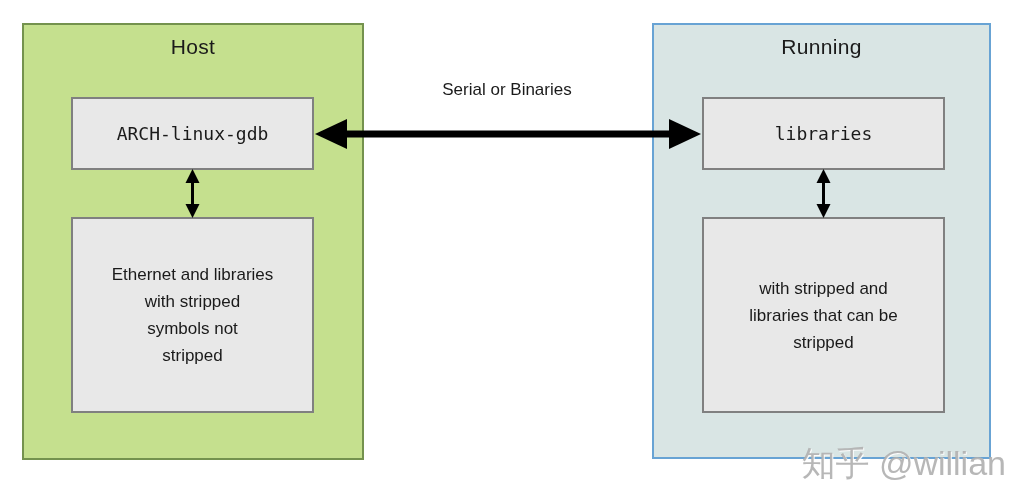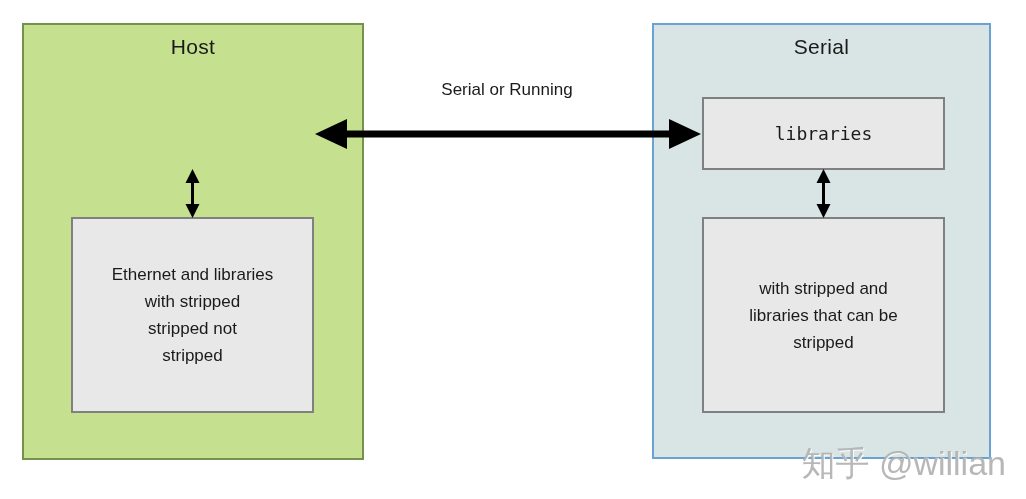--- a/index.html
+++ b/index.html
@@ -93,43 +93,46 @@
 </head>
 <body>
 
 <div id="stage">
 
   <div class="panel panel-host">
     <div class="panel-title">Host</div>
   </div>
 
   <div class="panel panel-target">
-    <div class="panel-title">Serial</div>
+    <div class="panel-title">Running</div>
   </div>
 
+  <div class="node node-gdb">
+    <span class="mono">ARCH-linux-gdb</span>
+  </div>
 
   <div class="node node-binaries">
     <span class="node-textline">Ethernet and libraries</span>
     <span class="node-textline">with stripped</span>
-    <span class="node-textline">stripped not</span>
+    <span class="node-textline">symbols not</span>
     <span class="node-textline">stripped</span>
   </div>
 
   <div class="node node-server">
     <span class="mono">libraries</span>
   </div>
 
   <div class="node node-program">
     <span class="node-textline">with stripped and</span>
     <span class="node-textline">libraries that can be</span>
     <span class="node-textline">stripped</span>
   </div>
 
   <div class="conn-label">
-    <span class="conn-line">Serial or Running</span>
+    <span class="conn-line">Serial or Binaries</span>
   </div>
 
   <svg id="arrow-layer" viewBox="0 0 1026 499" xmlns="http://www.w3.org/2000/svg">
 
     <g>
       <line x1="342" y1="134" x2="674" y2="134" style="stroke:var(--arrow,#000);stroke-width:7"></line>
       <polygon points="315,134 347,119 347,149" style="fill:var(--arrow,#000)"></polygon>
       <polygon points="701,134 669,119 669,149" style="fill:var(--arrow,#000)"></polygon>
     </g>
 

